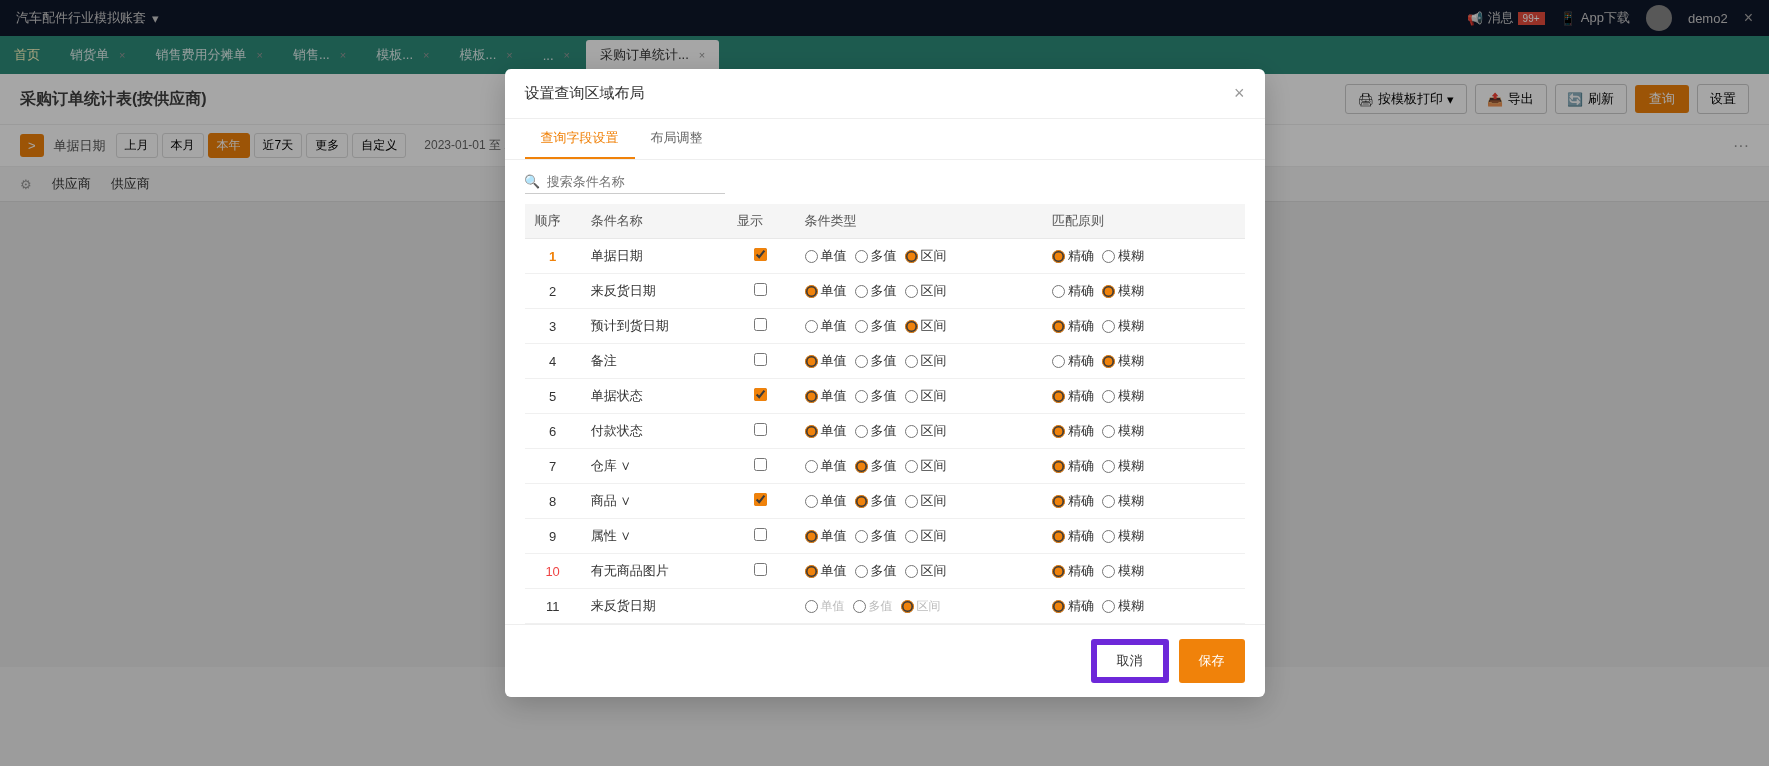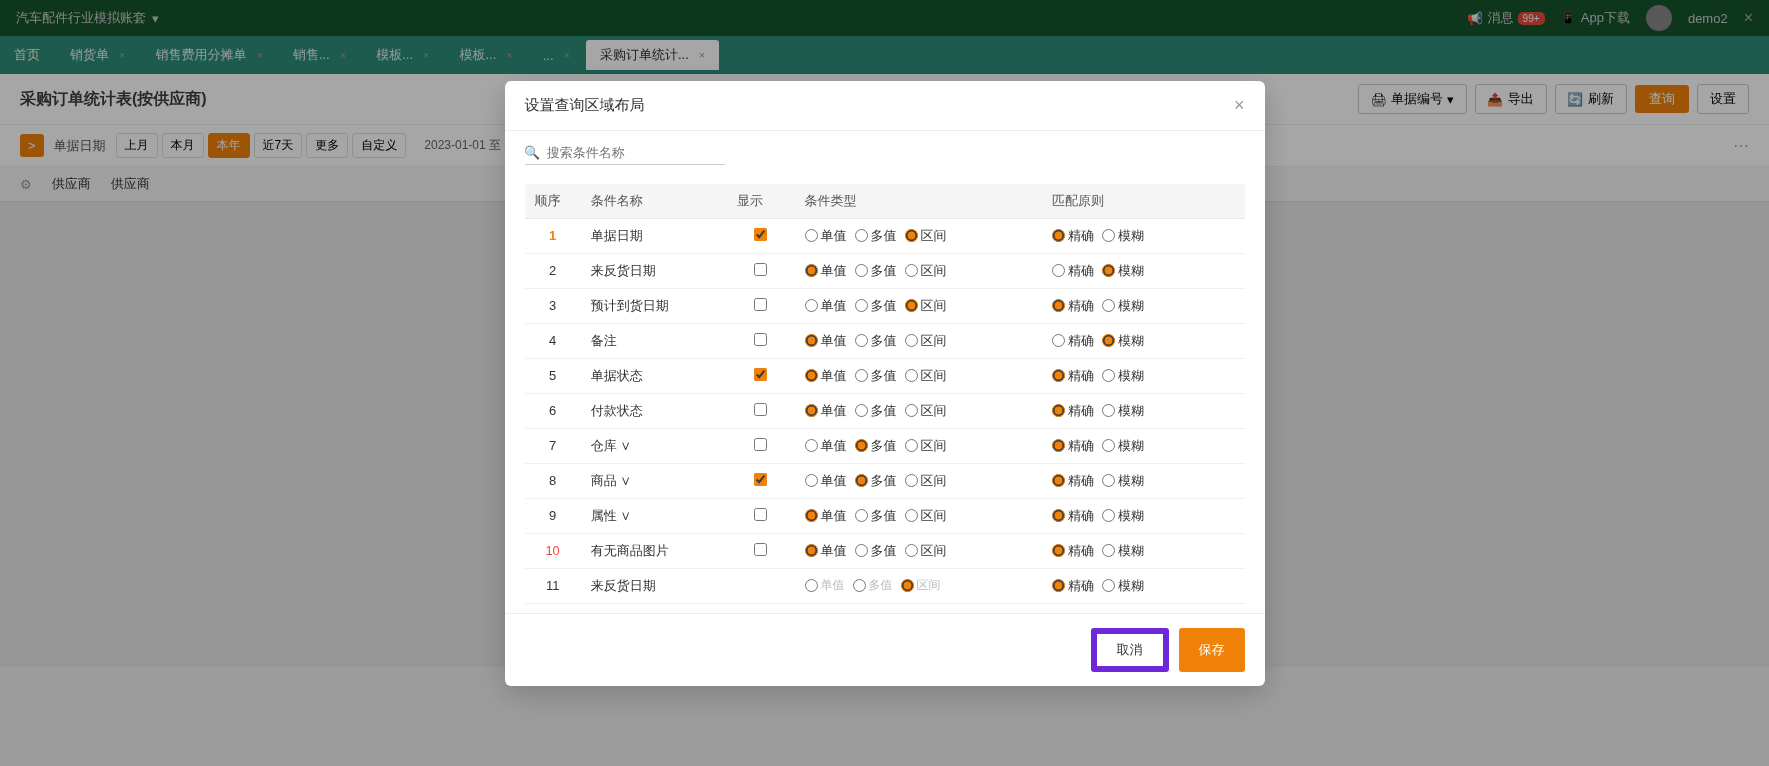--- a/index.html
+++ b/index.html
@@ -1,30 +1,30 @@
 <!DOCTYPE html>
 <html><head>
   <meta charset="utf-8">
   <style>
     * { box-sizing: border-box; margin: 0; padding: 0; }
     body { font-family: "Microsoft YaHei", Arial, sans-serif; font-size: 13px; background: #f0f0f0; color: #333; }
 
     
     .top-nav {
-      background: #14532d;
+      background: #0f172a;
       height: 36px;
       display: flex;
       align-items: center;
       justify-content: space-between;
       padding: 0 16px;
       color: #ccc;
     }
     .top-nav-left { font-size: 13px; color: #ccc; display: flex; align-items: center; gap: 6px; }
     .top-nav-right { display: flex; align-items: center; gap: 16px; font-size: 13px; }
-    .badge { background: #e74c3c; color: white; border-radius: 5px; padding: 1px 5px; font-size: 10px; }
+    .badge { background: #e74c3c; color: white; border-radius: 0; padding: 1px 5px; font-size: 10px; }
     .close-x { color: #aaa; cursor: pointer; font-size: 16px; }
 
     
     .tab-bar {
       background: #2d8c7a;
       height: 38px;
       display: flex;
       align-items: center;
       padding: 0 0 0 0;
       gap: 2px;
@@ -162,21 +162,21 @@
       outline: none;
       font-size: 13px;
       color: #999;
       width: 160px;
     }
 
     
     .dialog-table {
       flex: 1;
       overflow-y: auto;
-      margin: 9px 20px;
+      margin: 0 20px;
     }
     .dialog-table table {
       width: 100%;
       border-collapse: collapse;
     }
     .dialog-table thead tr {
       background: #f5f5f5;
     }
     .dialog-table th {
       text-align: left;
@@ -276,21 +276,21 @@
     <span>采购订单统计...</span>
     <span class="tab-close">×</span>
   </div>
 </div>
 
 <div class="page-header">
   <div class="page-title">采购订单统计表(按供应商)</div>
   <div class="header-actions">
     <button class="btn-outline">
       <span>🖨</span>
-      <span>单据编号</span>
+      <span>按模板打印</span>
       <span>▾</span>
     </button>
     <button class="btn-outline">
       <span>📤</span>
       <span>导出</span>
     </button>
     <button class="btn-outline">
       <span>🔄</span>
       <span>刷新</span>
     </button>
@@ -327,20 +327,28 @@
 </div>
 
 <div class="overlay">
   <div class="dialog">
 
     <div class="dialog-header">
       <span class="dialog-title">设置查询区域布局</span>
       <span class="dialog-close">×</span>
     </div>
 
+    <div class="dialog-tabs">
+      <div class="dialog-tab active">
+        <span>查询字段设置</span>
+      </div>
+      <div class="dialog-tab">
+        <span>布局调整</span>
+      </div>
+    </div>
 
     <div class="dialog-search">
       <div class="search-wrapper">
         <span style="color:#999;">🔍</span>
         <input type="text" placeholder="搜索条件名称" style="border: none; outline: none; font-size: 13px; color: rgb(153, 153, 153); width: 160px;">
       </div>
     </div>
 
     <div class="dialog-table">
       <table>

